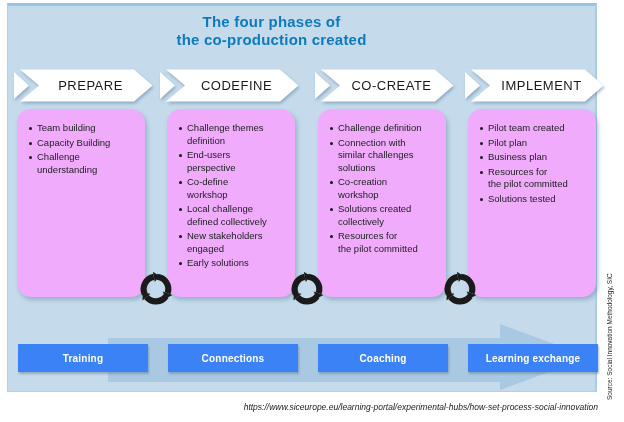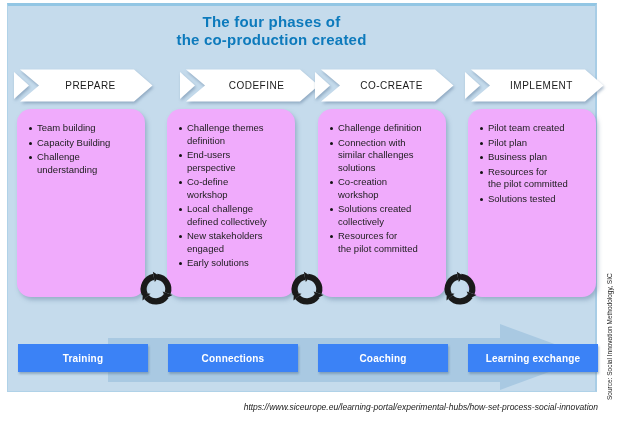--- a/index.html
+++ b/index.html
@@ -17,23 +17,23 @@
   .title{
     position:absolute;top:13px;left:0;width:543px;text-align:center;
     color:#0d7abc;font-weight:bold;font-size:15px;line-height:17.5px;letter-spacing:.2px;
   }
   
   .banner{position:absolute;top:69px;width:139px;height:33px;}
   .banner svg{position:absolute;left:0;top:0;filter:drop-shadow(1px 2px 1.5px rgba(100,130,160,.55));}
   .banner .lbl{
     position:absolute;left:28px;right:14px;top:0;bottom:0;
     display:flex;align-items:center;justify-content:center;
-    font-size:10px;letter-spacing:.5px;color:#1a1a1a;
-  }
-  .b1{left:14px}.b2{left:180px}.b3{left:315px}.b4{left:465px}
+    font-size:13px;letter-spacing:.5px;color:#1a1a1a;
+  }
+  .b1{left:14px}.b2{left:160px}.b3{left:315px}.b4{left:465px}
   
   .card{
     position:absolute;top:109px;width:128px;height:188px;background:#f0abfc;
     border-radius:14px;box-shadow:2px 3px 4px rgba(105,135,165,.5);
     padding:13px 24px 0 10px;box-sizing:border-box;
   }
   .k1{left:17px}.k2{left:167px}.k3{left:318px}.k4{left:468px}
   .card ul{list-style:none;margin:0;padding:0;font-size:9.5px;line-height:12.5px;color:#1c1c1c;}
   .card li{position:relative;padding-left:10px;margin-bottom:2px;white-space:pre-line;}
   .card li::before{

